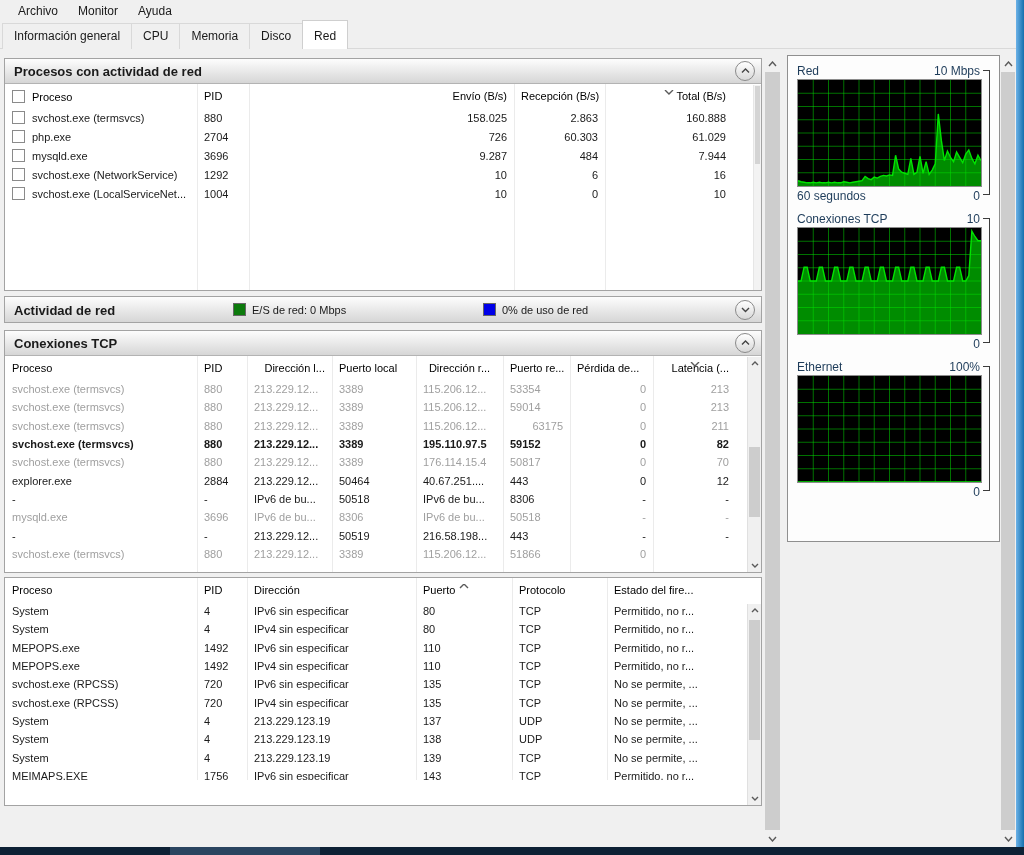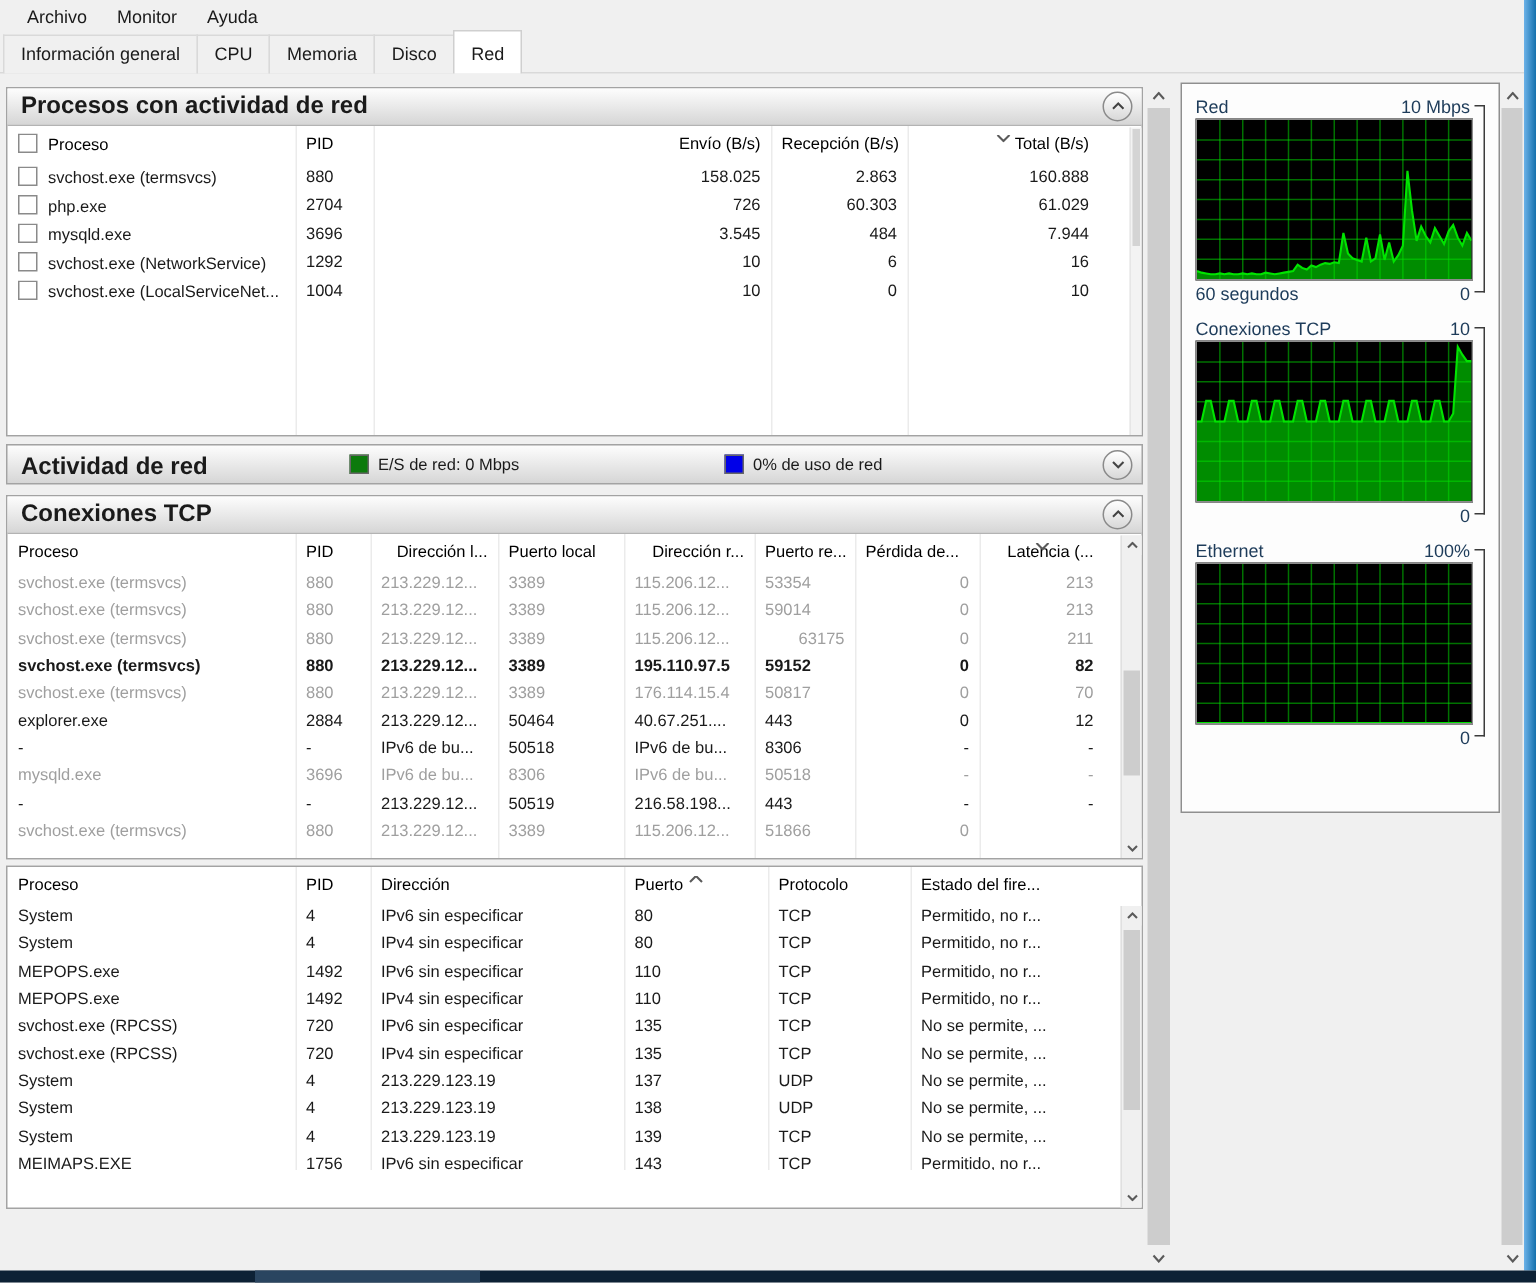--- a/index.html
+++ b/index.html
@@ -15,21 +15,21 @@
   .menu-item{padding:2px 10px;cursor:default;}
   
   .tabstrip{position:absolute;top:21px;left:0;right:0;height:28px;background:#f0f0f0;}
   .tabstrip .baseline{position:absolute;left:0;right:0;bottom:0;height:1px;background:#d9d9d9;}
   .tabs{position:absolute;left:2px;bottom:0;display:flex;align-items:flex-end;}
   .tab{font-size:12px;padding:5px 11px 6px 11px;background:#f0f0f0;border:1px solid #d9d9d9;border-bottom:none;margin-right:-1px;position:relative;}
   .tab.active{background:#ffffff;padding-top:8px;z-index:3;border-color:#cfcfcf;}
   
   .panel{position:absolute;left:4px;width:758px;background:#ffffff;border:1px solid #a3a3a3;box-sizing:border-box;}
   .panel-header{height:25px;background:linear-gradient(#fdfdfd,#d6d6d6);border-bottom:1px solid #b3b3b3;display:flex;align-items:center;padding:0 6px 0 9px;box-sizing:border-box;}
-  .panel-title{font-weight:bold;font-size:16px;}
+  .panel-title{font-weight:bold;font-size:13px;}
   .chev-btn{margin-left:auto;width:18px;height:18px;border:1px solid #8a8a8a;border-radius:50%;background:linear-gradient(#ffffff,#d8d8d8);display:flex;align-items:center;justify-content:center;cursor:default;}
   .chev-btn svg{display:block;}
   
   .tablewrap{position:relative;overflow:hidden;font-size:11px;}
   .trow{display:flex;align-items:center;position:relative;}
   .thead{height:24px;color:#000;}
   .tcell{padding:0 7px;box-sizing:border-box;white-space:nowrap;overflow:hidden;flex:none;position:relative;}
   .tone-grey{color:#9f9f9f;}
   .tone-bold{font-weight:bold;}
   .vsep{position:absolute;top:0;bottom:0;width:1px;background:#ebebeb;}
@@ -124,21 +124,21 @@
       <div class="trow" style="height: 19px;">
         <div class="tcell" style="width: 192px; text-align: left;"><span class="cb"></span><span>php.exe</span></div>
         <div class="tcell" style="width: 52px; text-align: left;"><span>2704</span></div>
         <div class="tcell" style="width: 265px; text-align: right;"><span>726</span></div>
         <div class="tcell" style="width: 91px; text-align: right;"><span>60.303</span></div>
         <div class="tcell" style="width: 128px; text-align: right;"><span>61.029</span></div>
       </div>
       <div class="trow" style="height: 19px;">
         <div class="tcell" style="width: 192px; text-align: left;"><span class="cb"></span><span>mysqld.exe</span></div>
         <div class="tcell" style="width: 52px; text-align: left;"><span>3696</span></div>
-        <div class="tcell" style="width: 265px; text-align: right;"><span>3.545</span></div>
+        <div class="tcell" style="width: 265px; text-align: right;"><span>9.287</span></div>
         <div class="tcell" style="width: 91px; text-align: right;"><span>484</span></div>
         <div class="tcell" style="width: 128px; text-align: right;"><span>7.944</span></div>
       </div>
       <div class="trow" style="height: 19px;">
         <div class="tcell" style="width: 192px; text-align: left;"><span class="cb"></span><span>svchost.exe (NetworkService)</span></div>
         <div class="tcell" style="width: 52px; text-align: left;"><span>1292</span></div>
         <div class="tcell" style="width: 265px; text-align: right;"><span>10</span></div>
         <div class="tcell" style="width: 91px; text-align: right;"><span>6</span></div>
         <div class="tcell" style="width: 128px; text-align: right;"><span>16</span></div>
       </div>
@@ -184,21 +184,21 @@
           <polyline class="smallchev" points="1,4.5 4.5,1 8,4.5"></polyline>
         </svg>
     </span>
   </div>
   <div class="tablewrap" style="height:216px;">
       <div class="trow thead">
         <div class="tcell" style="width: 192px; text-align: left;"><span>Proceso</span></div>
         <div class="tcell" style="width: 50px; text-align: left;"><span>PID</span></div>
         <div class="tcell" style="width: 85px; text-align: right;"><span>Dirección l...</span></div>
         <div class="tcell" style="width: 84px; text-align: left;"><span>Puerto local</span></div>
-        <div class="tcell" style="width: 87px; text-align: right;"><span>Dirección r...</span></div>
+        <div class="tcell" style="width: 87px; text-align: center;"><span>Dirección r...</span></div>
         <div class="tcell" style="width: 67px; text-align: left;"><span>Puerto re...</span></div>
         <div class="tcell" style="width: 83px; text-align: left;"><span>Pérdida de...</span></div>
         <div class="tcell" style="width: 83px; text-align: right;"><span>Latencia (...</span><svg width="10" height="6" class="sortmark">
             <polyline points="1,1 5,5 9,1" class="greychev"></polyline>
           </svg></div>
       </div>
       <div class="trow tone-grey" style="height: 18.3px;">
         <div class="tcell" style="width: 192px; text-align: left;"><span>svchost.exe (termsvcs)</span></div>
         <div class="tcell" style="width: 50px; text-align: left;"><span>880</span></div>
         <div class="tcell" style="width: 85px; text-align: left;"><span>213.229.12...</span></div>

